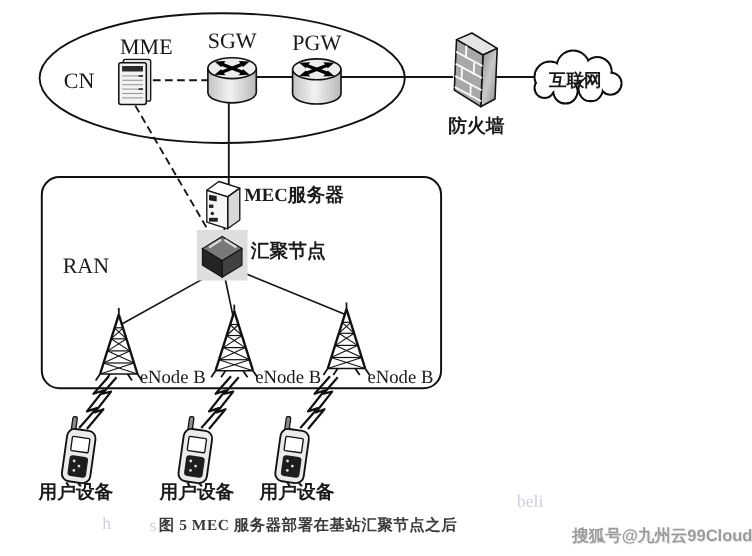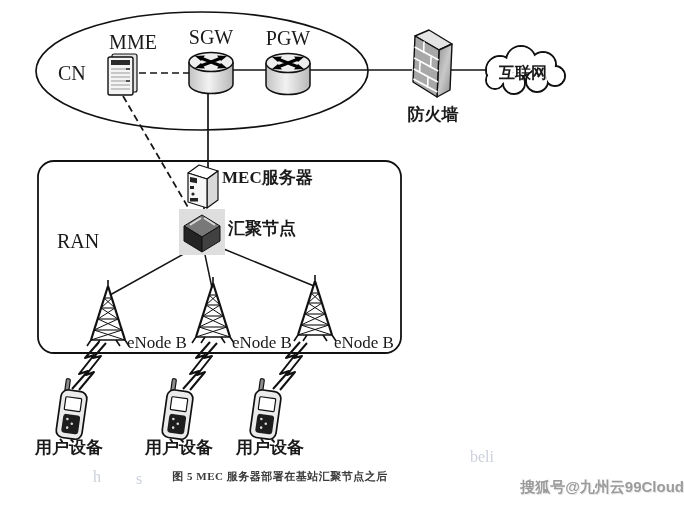--- a/index.html
+++ b/index.html
@@ -10,21 +10,21 @@
   svg{position:absolute;left:0;top:0;}
   svg text{
     font-family:"Liberation Serif","DejaVu Serif",serif;
     fill:#1a1a1a;
   }
   .lbl-acr{font-size:20px;}
   .lbl-cjk{font-size:17px;font-weight:600;}
   .lbl-enb{font-size:17px;}
   .caption{
     position:absolute;left:50px;top:469px;width:460px;text-align:center;
-    font-size:11px;font-weight:600;color:#3a3a3a;letter-spacing:.5px;
+    font-size:14px;font-weight:600;color:#3a3a3a;letter-spacing:.5px;
   }
   .wm-sohu{
     position:absolute;right:0px;top:478px;
     font-family:"Liberation Sans","DejaVu Sans",sans-serif;
     font-size:15px;font-weight:bold;color:#9b9b9b;white-space:nowrap;
     text-shadow:-1px -1px 0 #ffffff,1px 1px 0 #e8e8e8;
   }
   .wm-frag{
     position:absolute;color:#ccd1da;font-size:16px;font-style:normal;
     font-family:"Liberation Serif","DejaVu Serif",serif;

